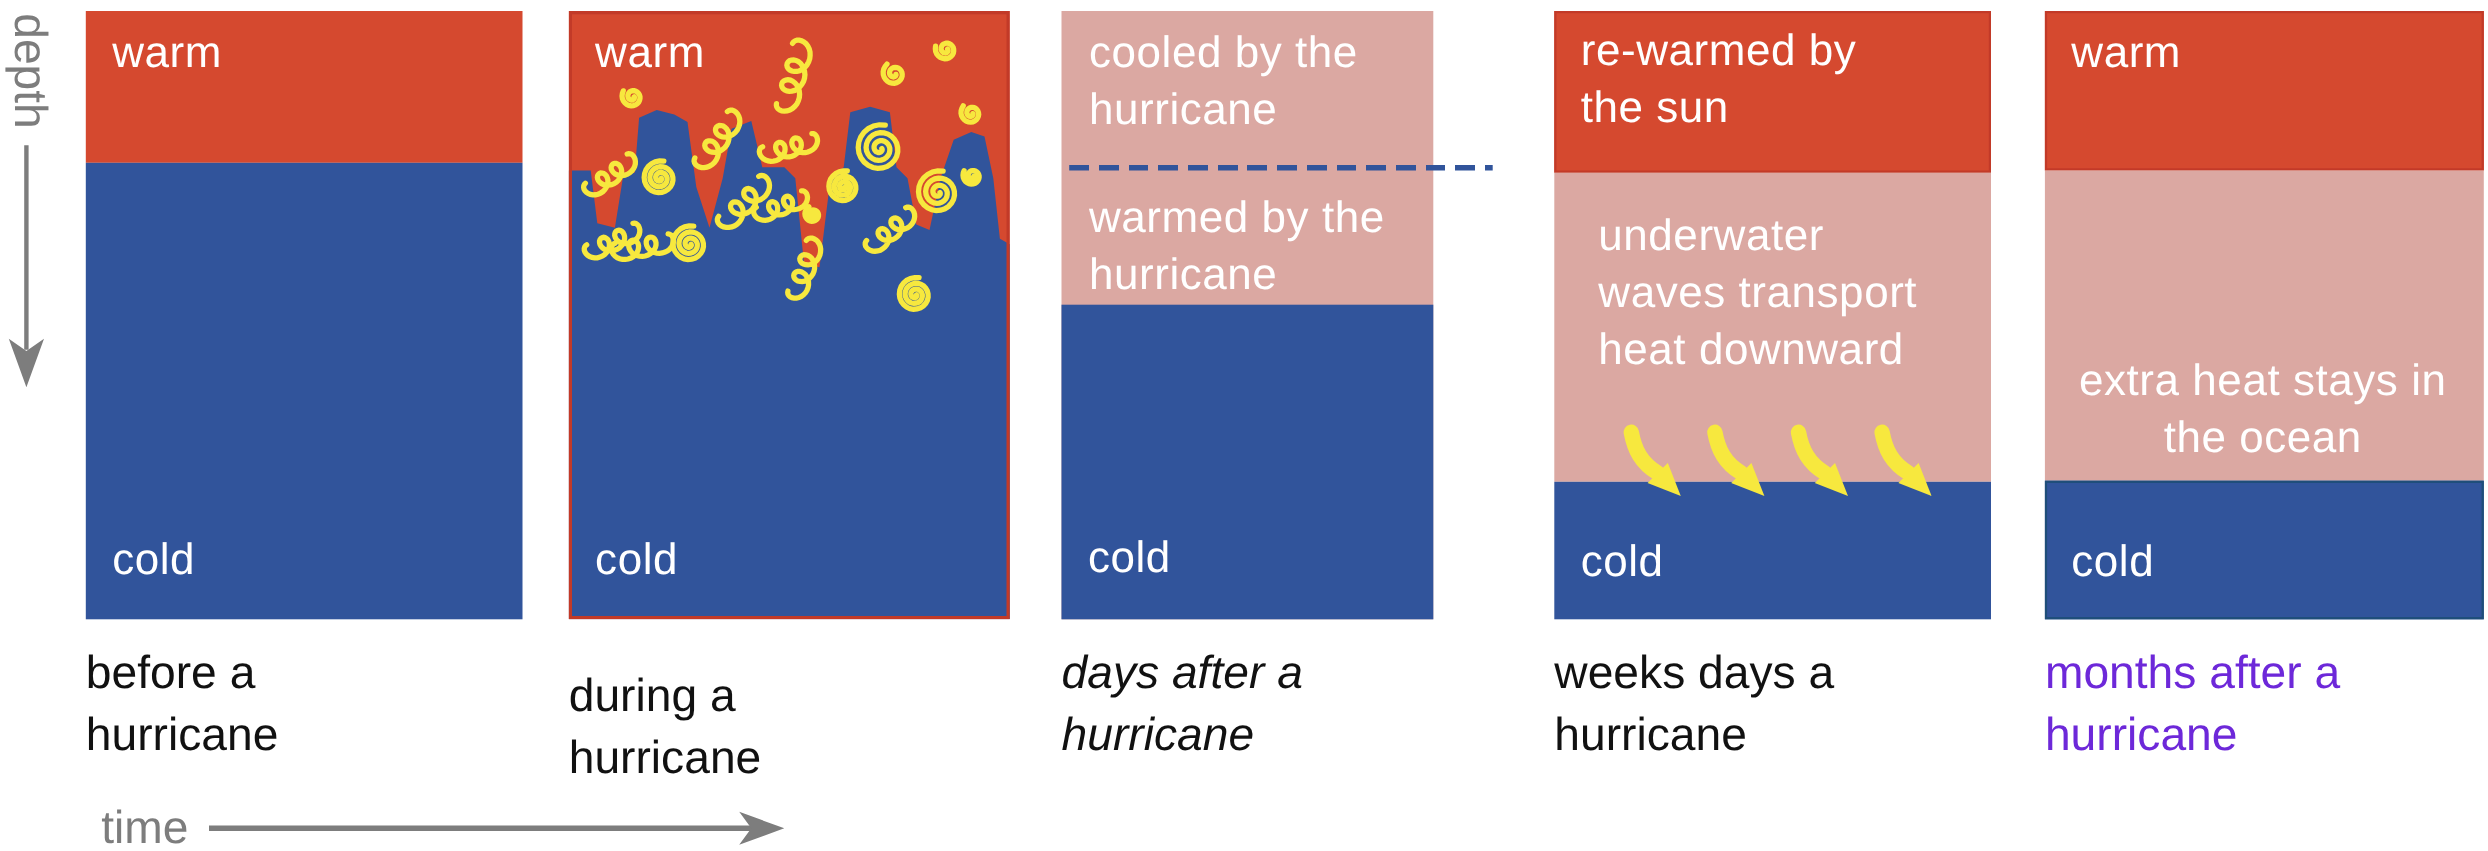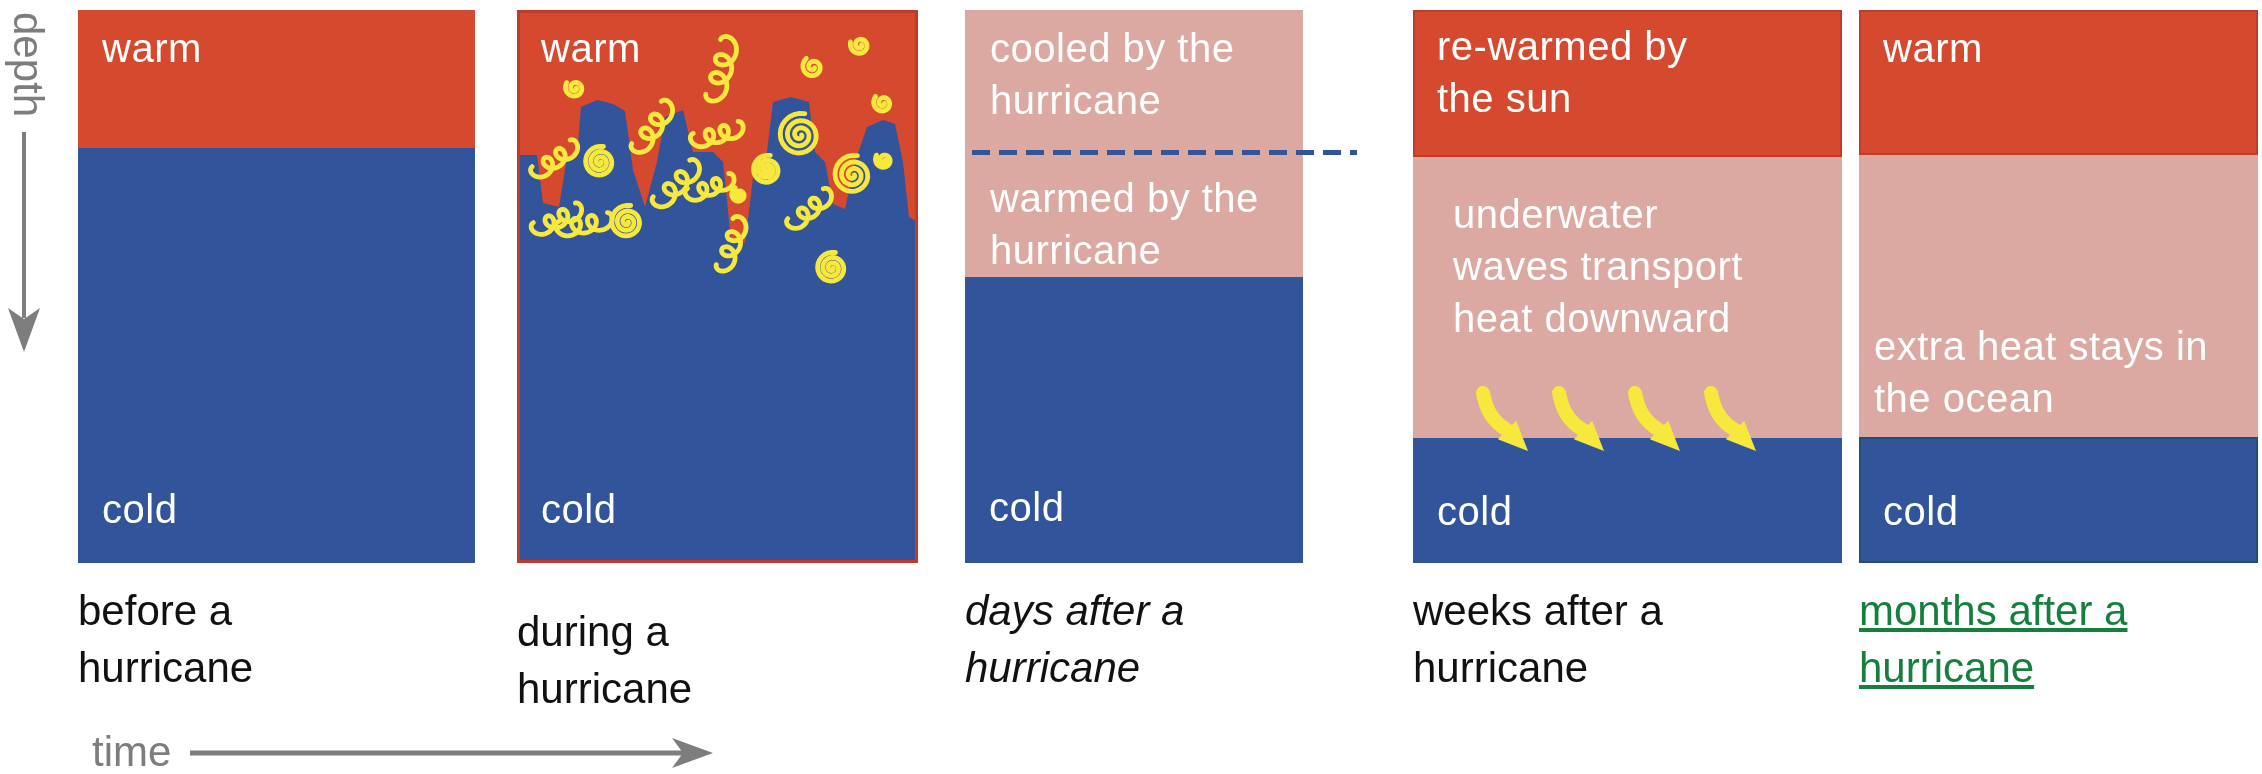--- a/index.html
+++ b/index.html
@@ -21,21 +21,21 @@
     position:absolute;color:var(--axis_gray);font-size:42px;
   }
   #depth-label{
     top:55px;left:-35px;width:130px;height:44px;text-align:left;
     transform:rotate(90deg);
   }
   #time-label{top:728px;left:92px;}
   #p1{left:78px;width:397px;}
   #p2{left:517px;width:401px;}
   #p3{left:965px;width:338px;background:var(--mixed_pink);}
-  #p4{left:1413px;width:397px;padding-left:32px;}
+  #p4{left:1413px;width:397px;}
   #p5{left:1859px;width:399px;}
   .p1-warm{top:0;height:138px;background:var(--warm_red);}
   .p1-cold{top:138px;height:415px;background:var(--cold_blue);}
   .p3-dash{
     position:absolute;left:7px;top:140px;width:385px;height:5px;
     background:repeating-linear-gradient(90deg,
       var(--cold_blue) 0px, var(--cold_blue) 18px,
       transparent 18px, transparent 27px);
   }
   .p3-cold{top:267px;height:286px;background:var(--cold_blue);}
@@ -145,34 +145,34 @@
 waves transport
 heat downward</div>
     <div class="wlabel" style="bottom:26px;left:24px;">cold</div>
   </div>
 
   <div id="p5" class="panel">
     <div class="layer p5-warm"></div>
     <div class="layer p5-pink"></div>
     <div class="layer p5-cold"></div>
     <div class="wlabel" style="top:12px;left:24px;">warm</div>
-    <div class="wlabel" style="top:310px;left:15px;">extra heat stays in
+    <div class="wlabel" style="top:310px;left:31px;text-align:center;">extra heat stays in
 the ocean</div>
     <div class="wlabel" style="bottom:26px;left:24px;">cold</div>
   </div>
 
   <div class="caption" style="left: 78px; width: 397px; color: rgb(17, 17, 17);">before a
 hurricane</div>
   <div class="caption" style="left: 517px; width: 401px; color: rgb(17, 17, 17); margin-top: 21px;">during a
 hurricane</div>
   <div class="caption" style="left: 965px; width: 399px; color: rgb(17, 17, 17); font-style: italic;">days after a
 hurricane</div>
-  <div class="caption" style="left: 1413px; width: 397px; color: rgb(17, 17, 17);">weeks after a
+  <div class="caption" style="left: 1413px; width: 397px; color: rgb(17, 17, 17);">weeks days a
 hurricane</div>
-  <div class="caption" style="left: 1859px; width: 399px; color: #15803d; text-decoration: underline;">months after a
+  <div class="caption" style="left: 1859px; width: 399px; color: #6d28d9;">months after a
 hurricane</div>
 
   <div id="time-label" class="axis-label" style="color: rgb(125, 125, 125);">time</div>
   <svg class="overlay" style="top:700px;" width="760" height="74">
     <line x1="190" y1="53" x2="688" y2="53" stroke="#7D7D7D" stroke-width="5"></line>
     <polygon points="713,53 672,38 683,53 672,68" fill="#7D7D7D"></polygon>
   </svg>
 
 </div>
 

